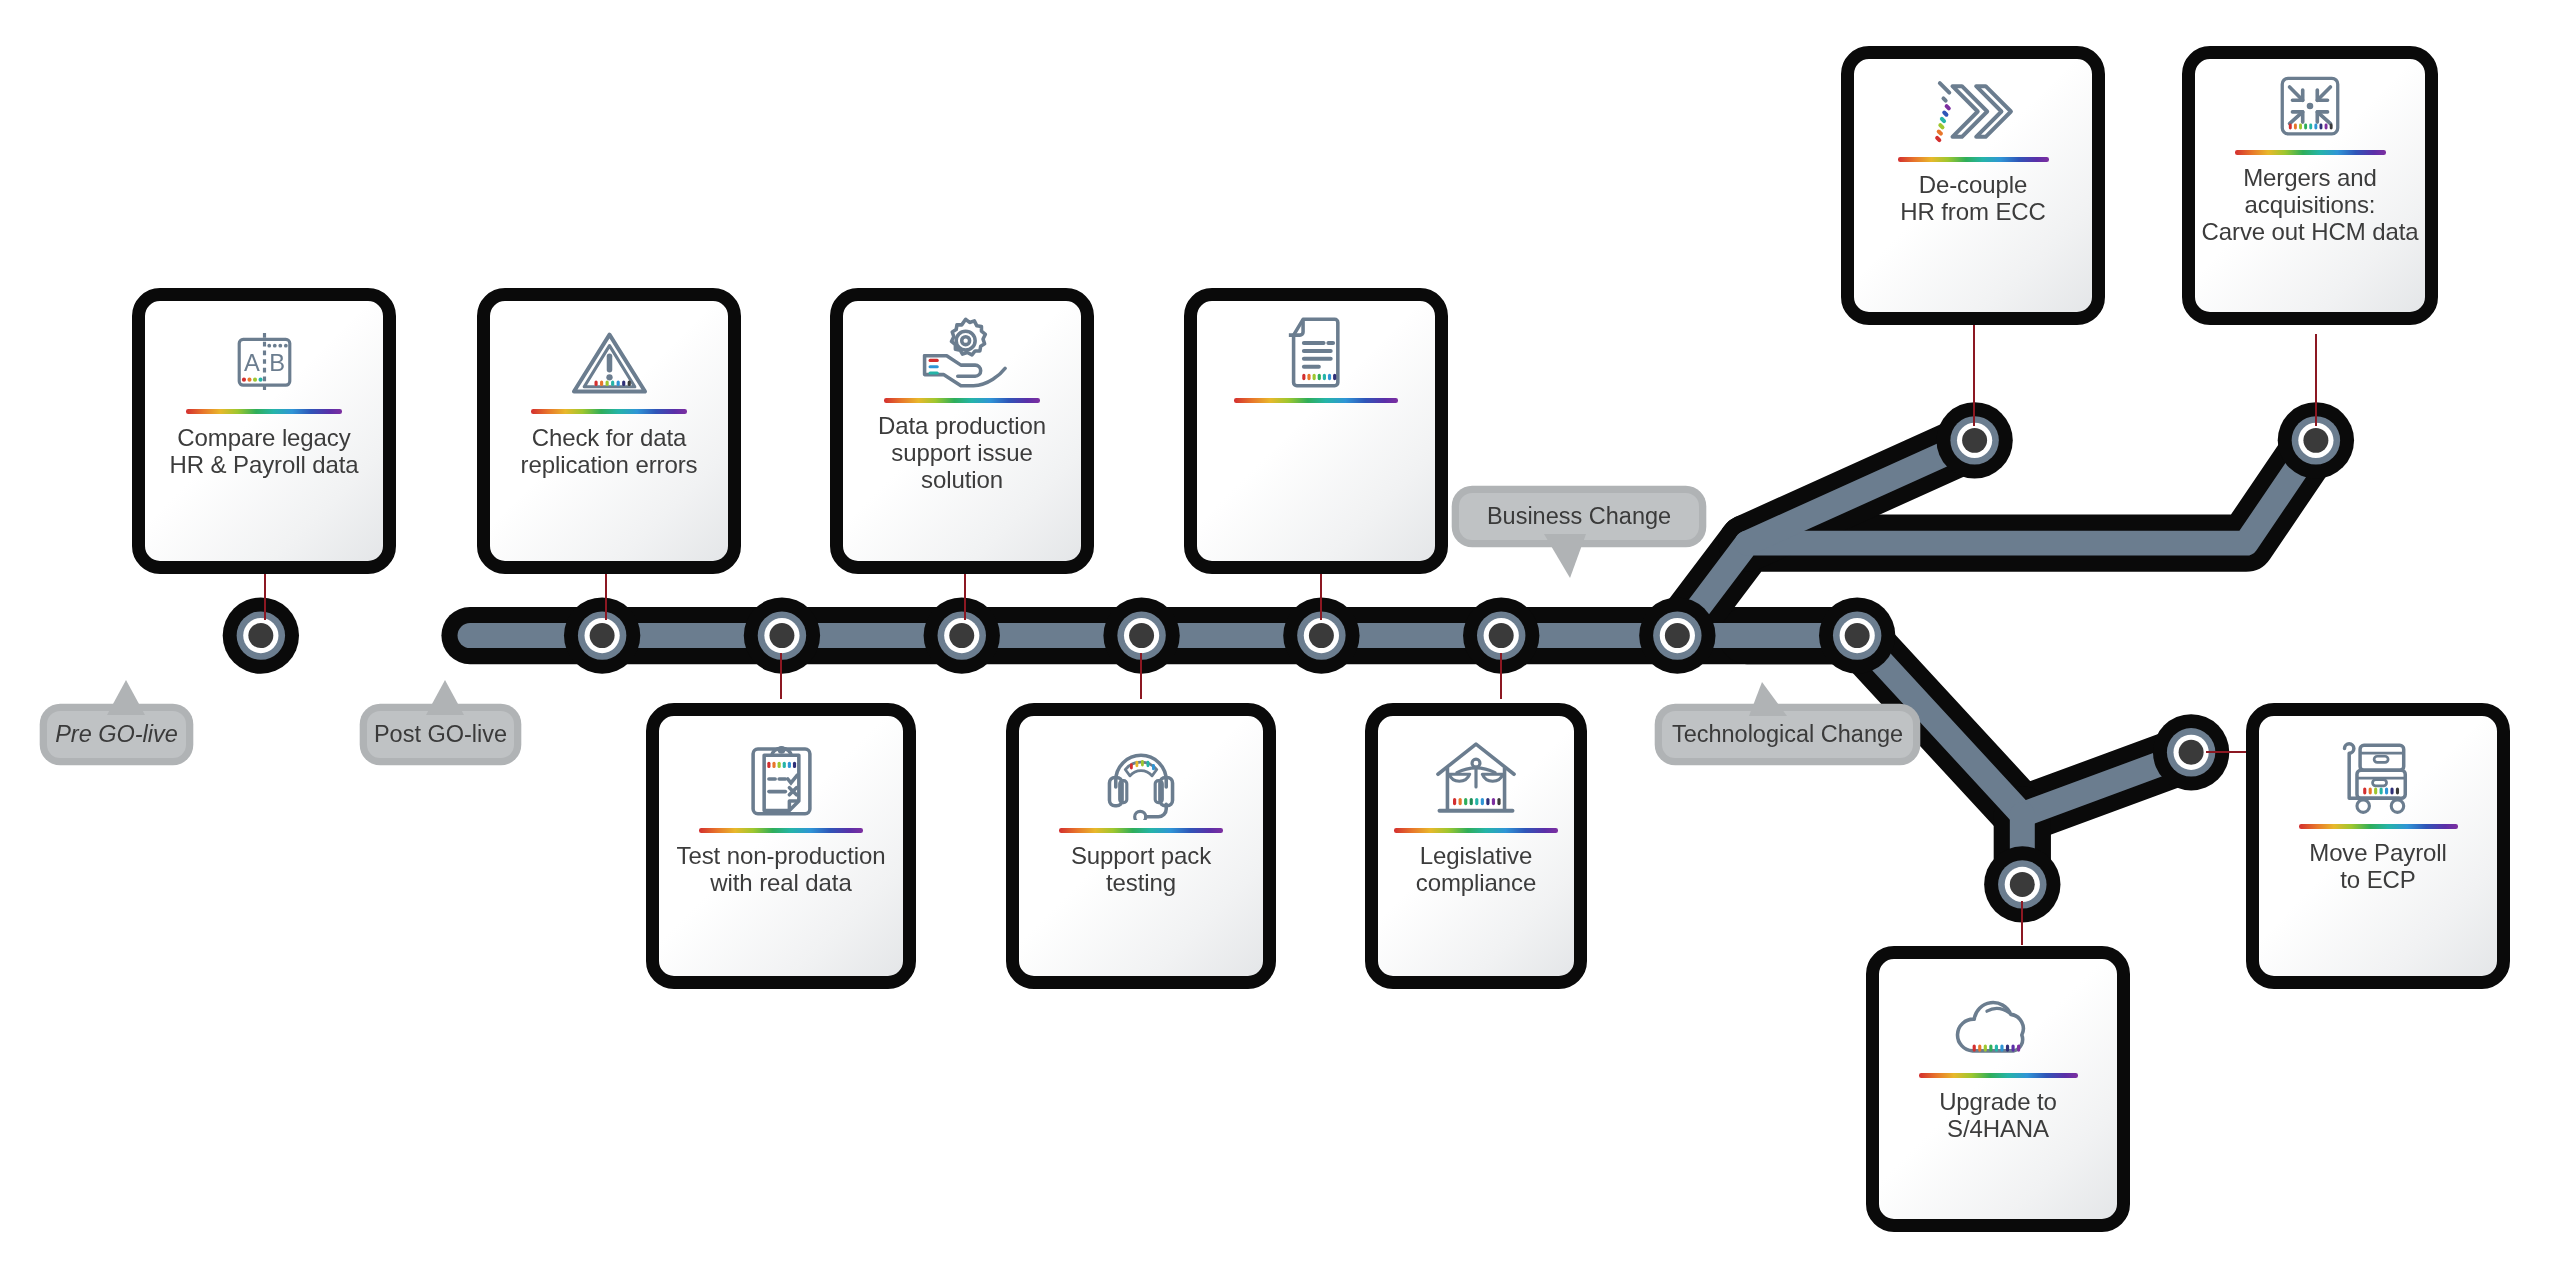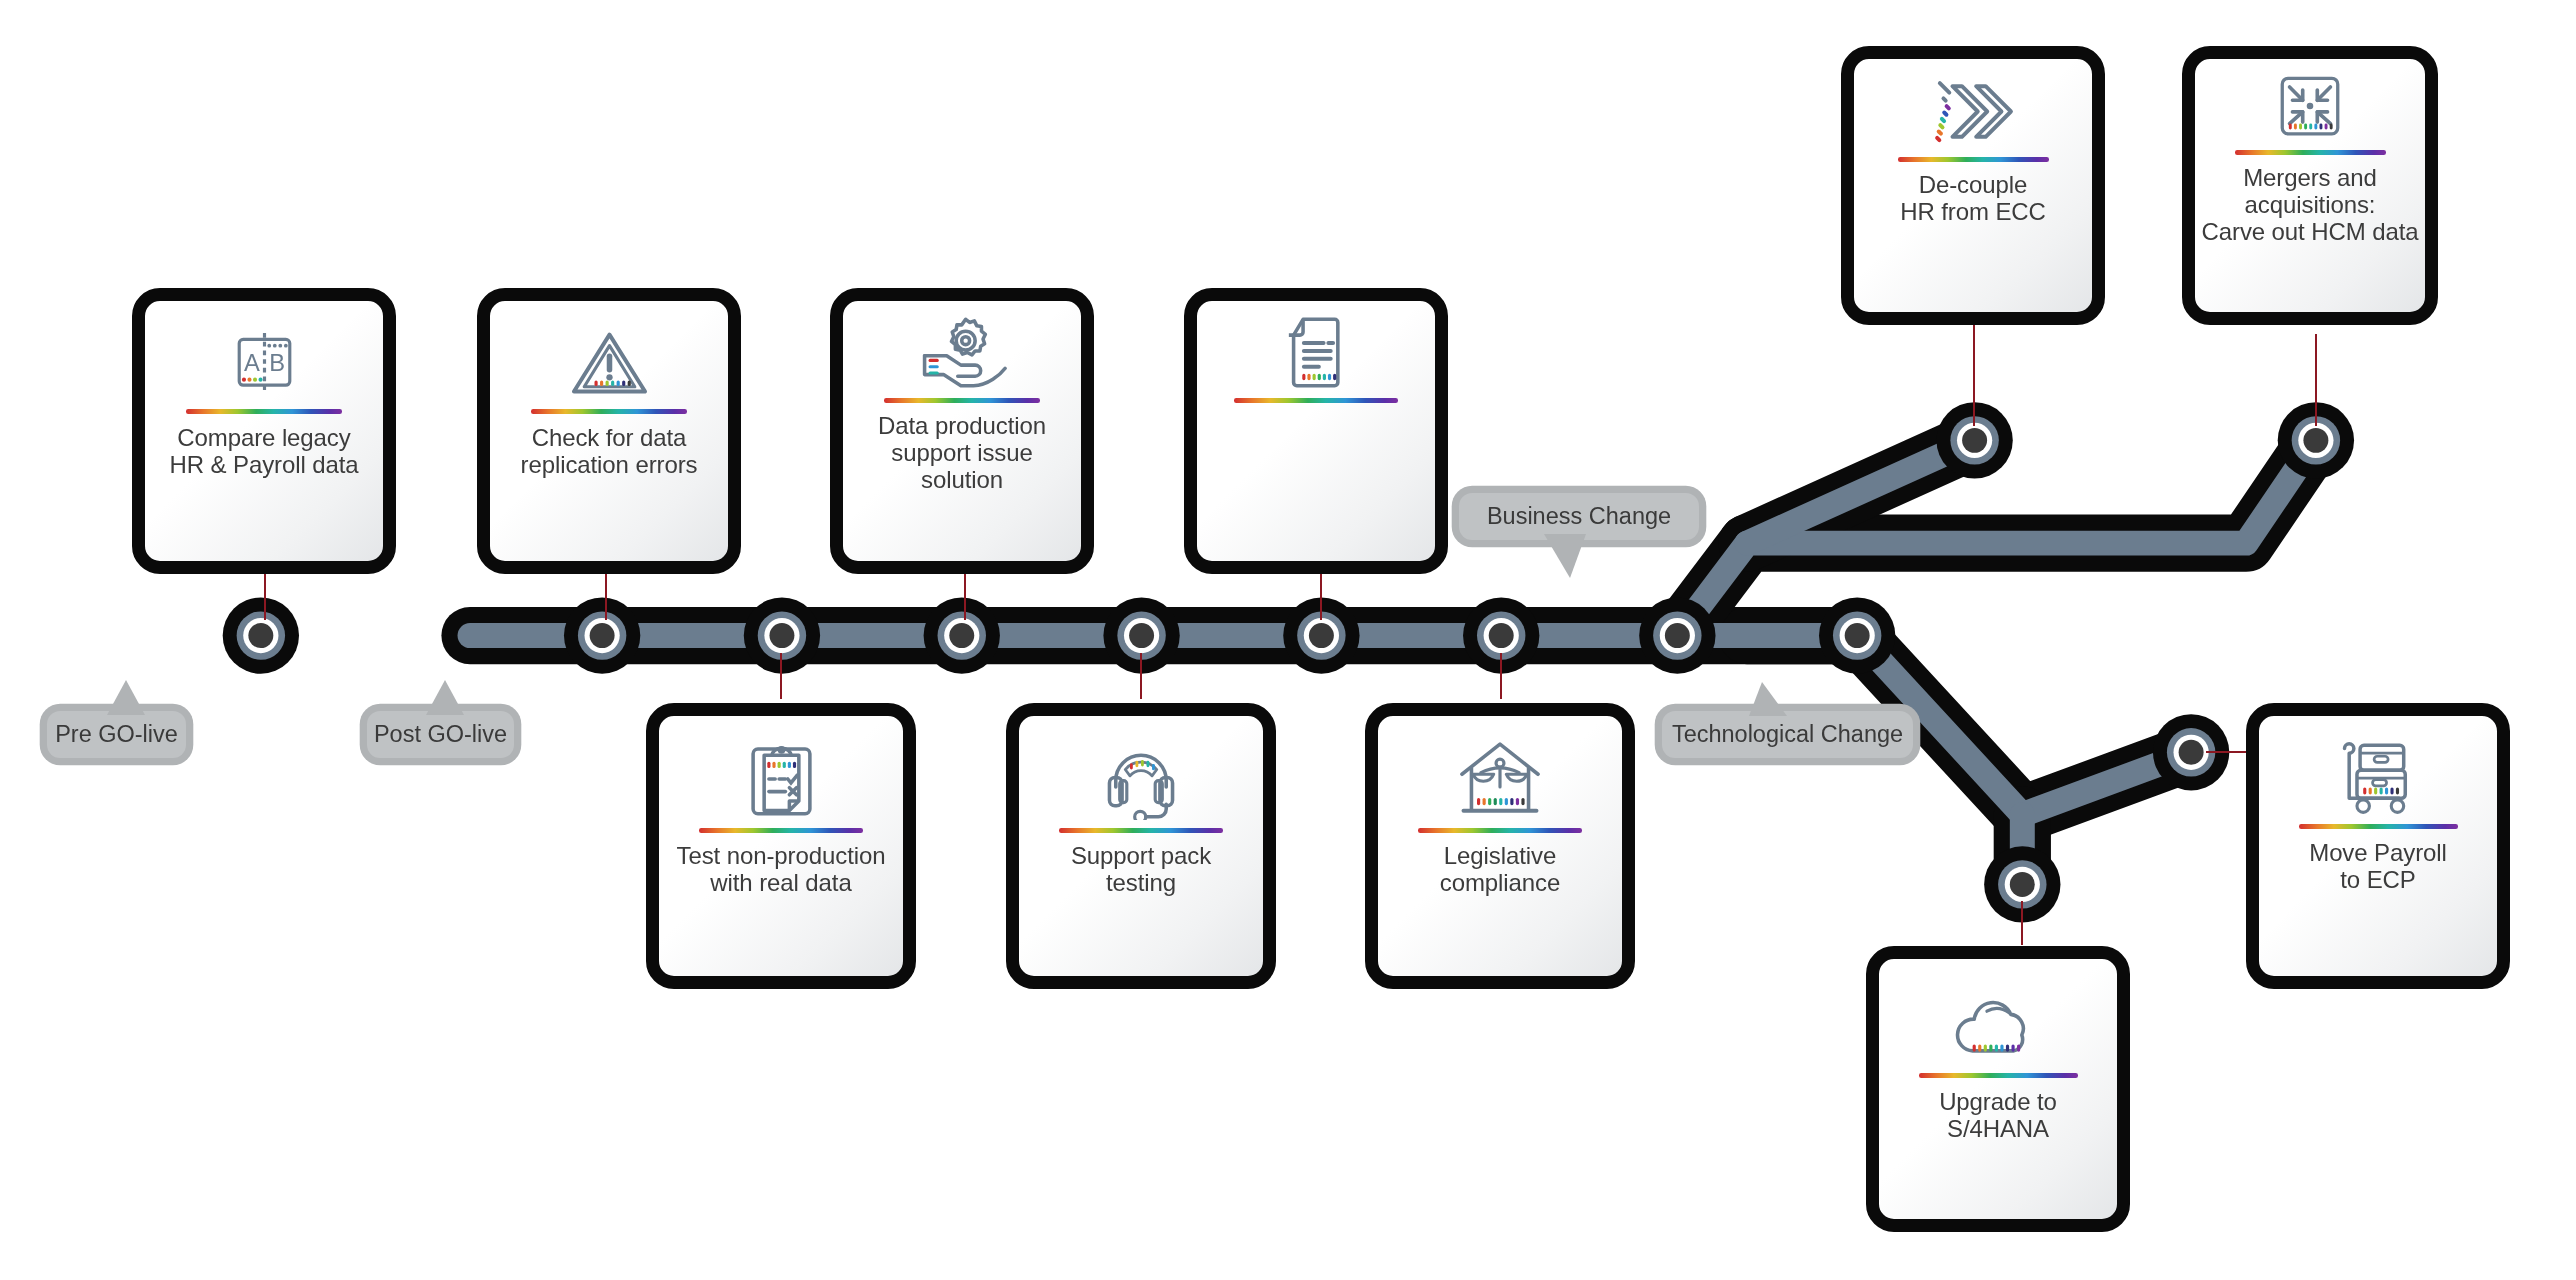--- a/index.html
+++ b/index.html
@@ -380,21 +380,21 @@
         </g>
       </svg>
     </div>
     <div class="rainbow" style="width:164px;"></div>
     <div class="label" style="font-size:24px;">
       <div>Support pack</div>
       <div>testing</div>
     </div>
   </div>
 
-  <div class="card" style="left:1365px;top:703px;width:270px;height:286px;">
+  <div class="card" style="left:1365px;top:703px;width:222px;height:286px;">
     <div class="icon-wrap" style="margin-top:17.6px;height:90px;">
       <svg width="92" height="84" viewBox="0 0 116 104">
         <path d="M10 46 L58 8 L106 46" fill="none" stroke="#6b7d8f" stroke-width="4.5" stroke-linecap="round" stroke-linejoin="round"></path>
         <path d="M22 38 v52 M94 38 v52" stroke="#6b7d8f" stroke-width="4.5" stroke-linecap="round"></path>
         <line x1="12" y1="92" x2="104" y2="92" stroke="#6b7d8f" stroke-width="5" stroke-linecap="round"></line>
         <circle cx="58" cy="32" r="5" fill="none" stroke="#6b7d8f" stroke-width="4"></circle>
         <line x1="58" y1="37" x2="58" y2="62" stroke="#6b7d8f" stroke-width="4" stroke-linecap="round"></line>
         <path d="M34 44 q24 -12 48 0" fill="none" stroke="#6b7d8f" stroke-width="4" stroke-linecap="round"></path>
         <path d="M24 46 a14 14 0 0 0 26 0 z" fill="none" stroke="#6b7d8f" stroke-width="4" stroke-linejoin="round"></path>
         <path d="M66 46 a14 14 0 0 0 26 0 z" fill="none" stroke="#6b7d8f" stroke-width="4" stroke-linejoin="round"></path>
@@ -468,21 +468,21 @@
     </div>
     <div class="rainbow" style="width:159px;"></div>
     <div class="label" style="font-size:24px;">
       <div>Move Payroll</div>
       <div>to ECP</div>
     </div>
   </div>
 
   <div class="bubble" style="left:47px;top:711px;">
     <div class="tail" style="left:60px;top:-31px;border-left:19px solid transparent;border-right:19px solid transparent;border-bottom:35px solid #b0b3b5;"></div>
-    <div class="body" style="width:139px;height:47px;font-size:23.5px;">Pre GO-live</div>
+    <div class="body" style="width:139px;height:47px;font-size:23.5px;font-style:italic;">Pre GO-live</div>
   </div>
 
   <div class="bubble" style="left:367px;top:711px;">
     <div class="tail" style="left:59px;top:-31px;border-left:19px solid transparent;border-right:19px solid transparent;border-bottom:35px solid #b0b3b5;"></div>
     <div class="body" style="width:147px;height:47px;font-size:23.5px;">Post GO-live</div>
   </div>
 
   <div class="bubble" style="left:1459px;top:493px;">
     <div class="tail" style="left:85px;top:41px;border-left:26.4px solid transparent;border-right:16px solid transparent;border-top:44px solid #b0b3b5;"></div>
     <div class="body" style="width:240px;height:47px;font-size:23.5px;">Business Change</div>

